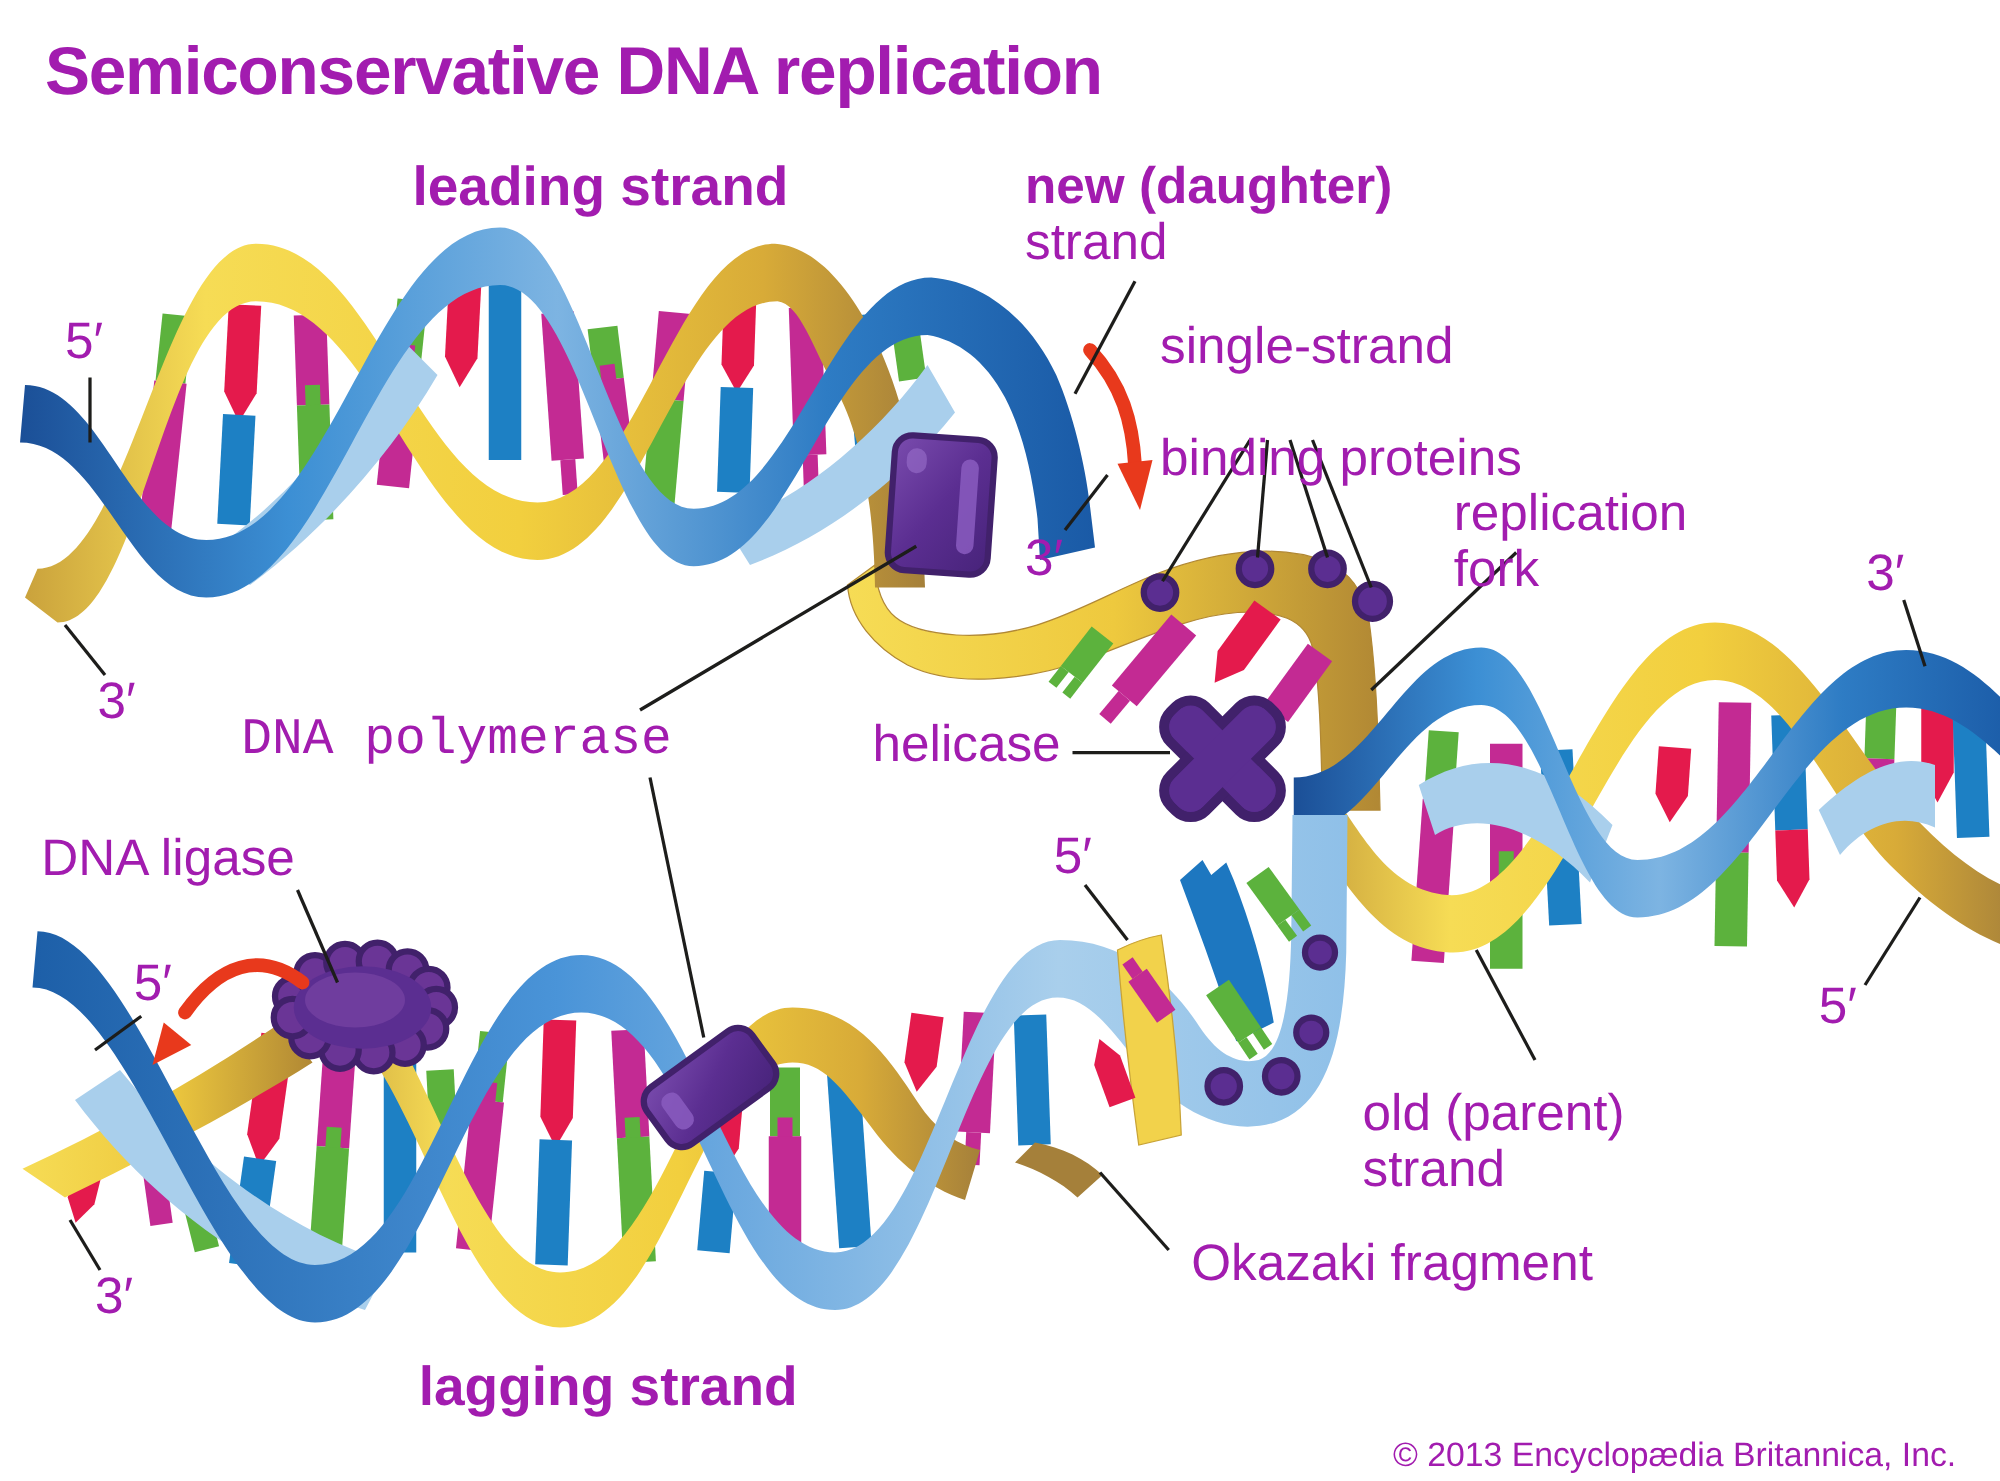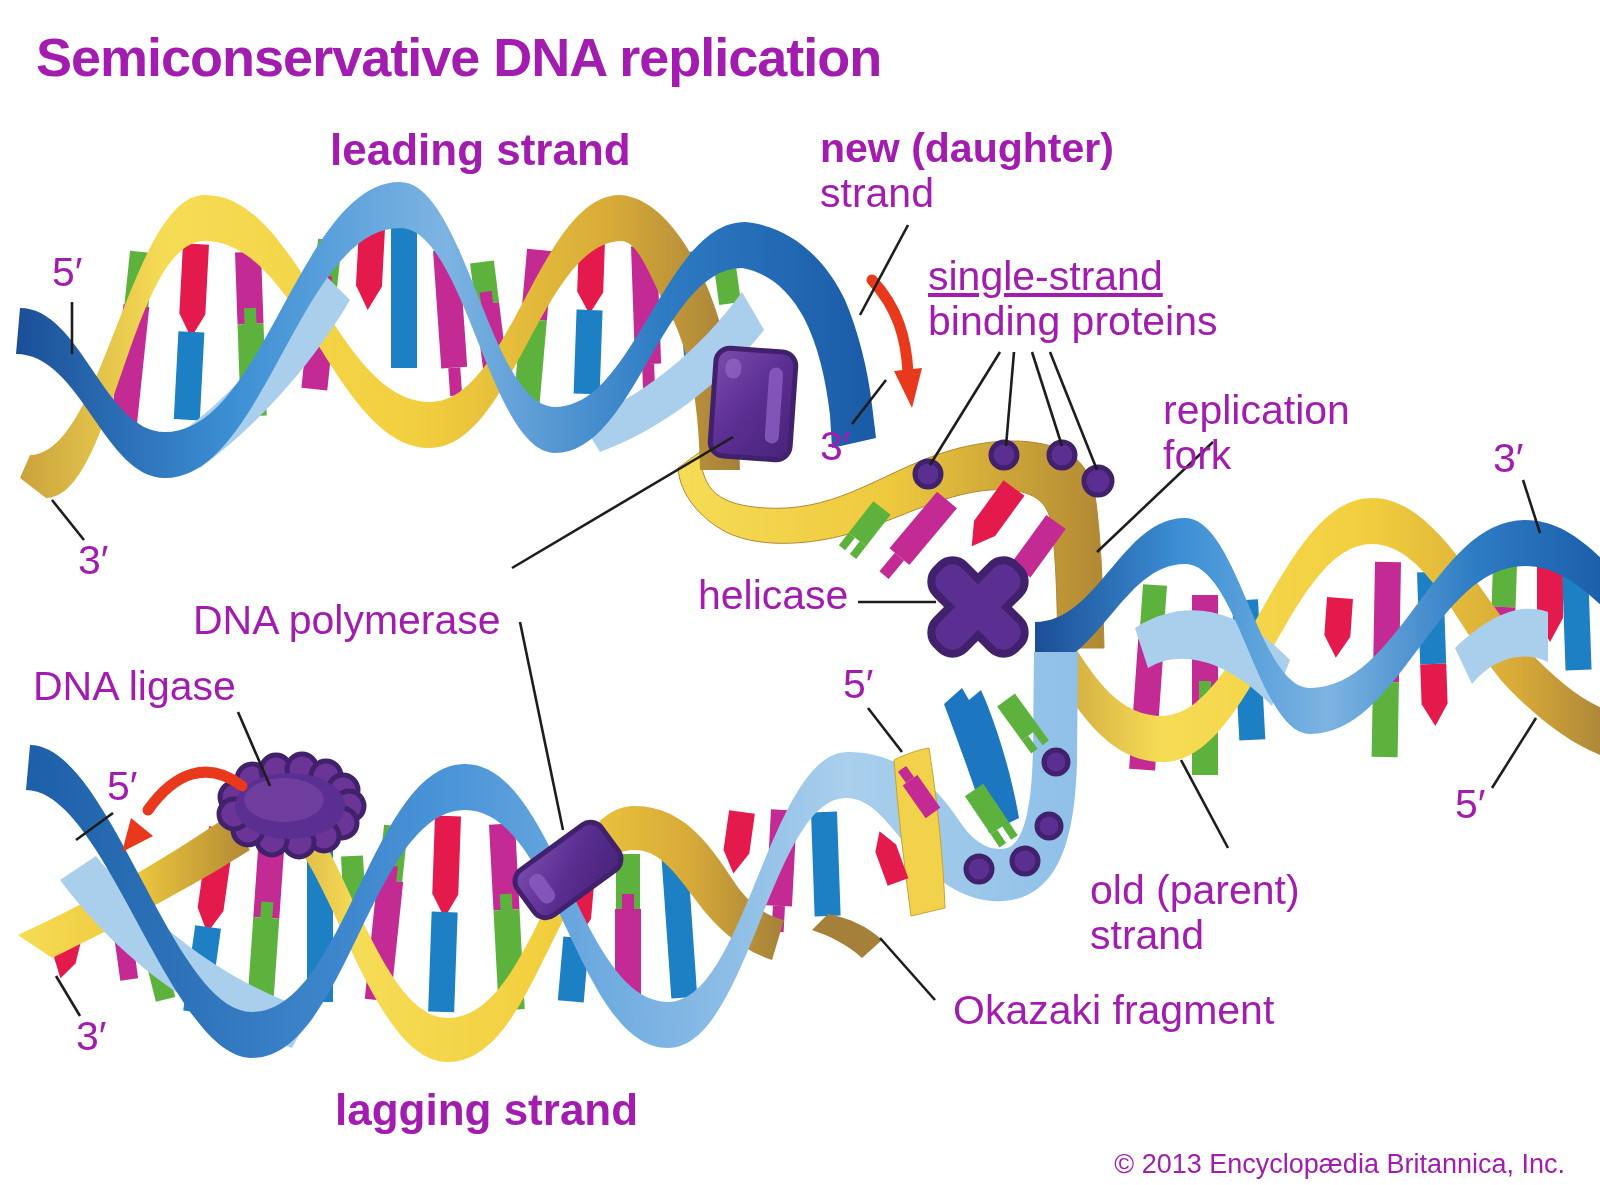--- a/index.html
+++ b/index.html
@@ -386,30 +386,30 @@
   <div class="lbl fs-title" style="left:36px;top:28px;">Semiconservative DNA replication</div>
 
   <div class="lbl fs-strand ctr" style="left:330px;top:126px;width:360px;">leading strand</div>
 
   <div class="lbl fs-ann ctr" style="left:820px;top:126px;width:345px;">
     <span style="display:block;font-weight:bold;">new (daughter)</span>
     <span style="display:block;">strand</span>
   </div>
 
   <div class="lbl fs-ann ctr" style="left:928px;top:254px;width:340px;">
-    <span style="display:block;text-decoration:underline;">single-strand</span>
-    <span style="display:block;">binding proteins</span>
+    <span style="display:block;">single-strand</span>
+    <span style="display:block;margin-top:45px;">binding proteins</span>
   </div>
 
   <div class="lbl fs-ann ctr" style="left:1163px;top:388px;width:240px;">
     <span style="display:block;">replication</span>
     <span style="display:block;">fork</span>
   </div>
 
-  <div class="lbl fs-ann" style="left:193px;top:598px;">DNA polymerase</div>
+  <div class="lbl fs-ann" style="left:193px;top:570px;font-family:Liberation Mono, monospace;">DNA polymerase</div>
   <div class="lbl fs-ann" style="left:698px;top:573px;">helicase</div>
   <div class="lbl fs-ann" style="left:33px;top:664px;">DNA ligase</div>
 
   <div class="lbl fs-ann ctr" style="left:1090px;top:868px;width:300px;">
     <span style="display:block;">old (parent)</span>
     <span style="display:block;">strand</span>
   </div>
 
   <div class="lbl fs-ann" style="left:953px;top:988px;">Okazaki fragment</div>
 

